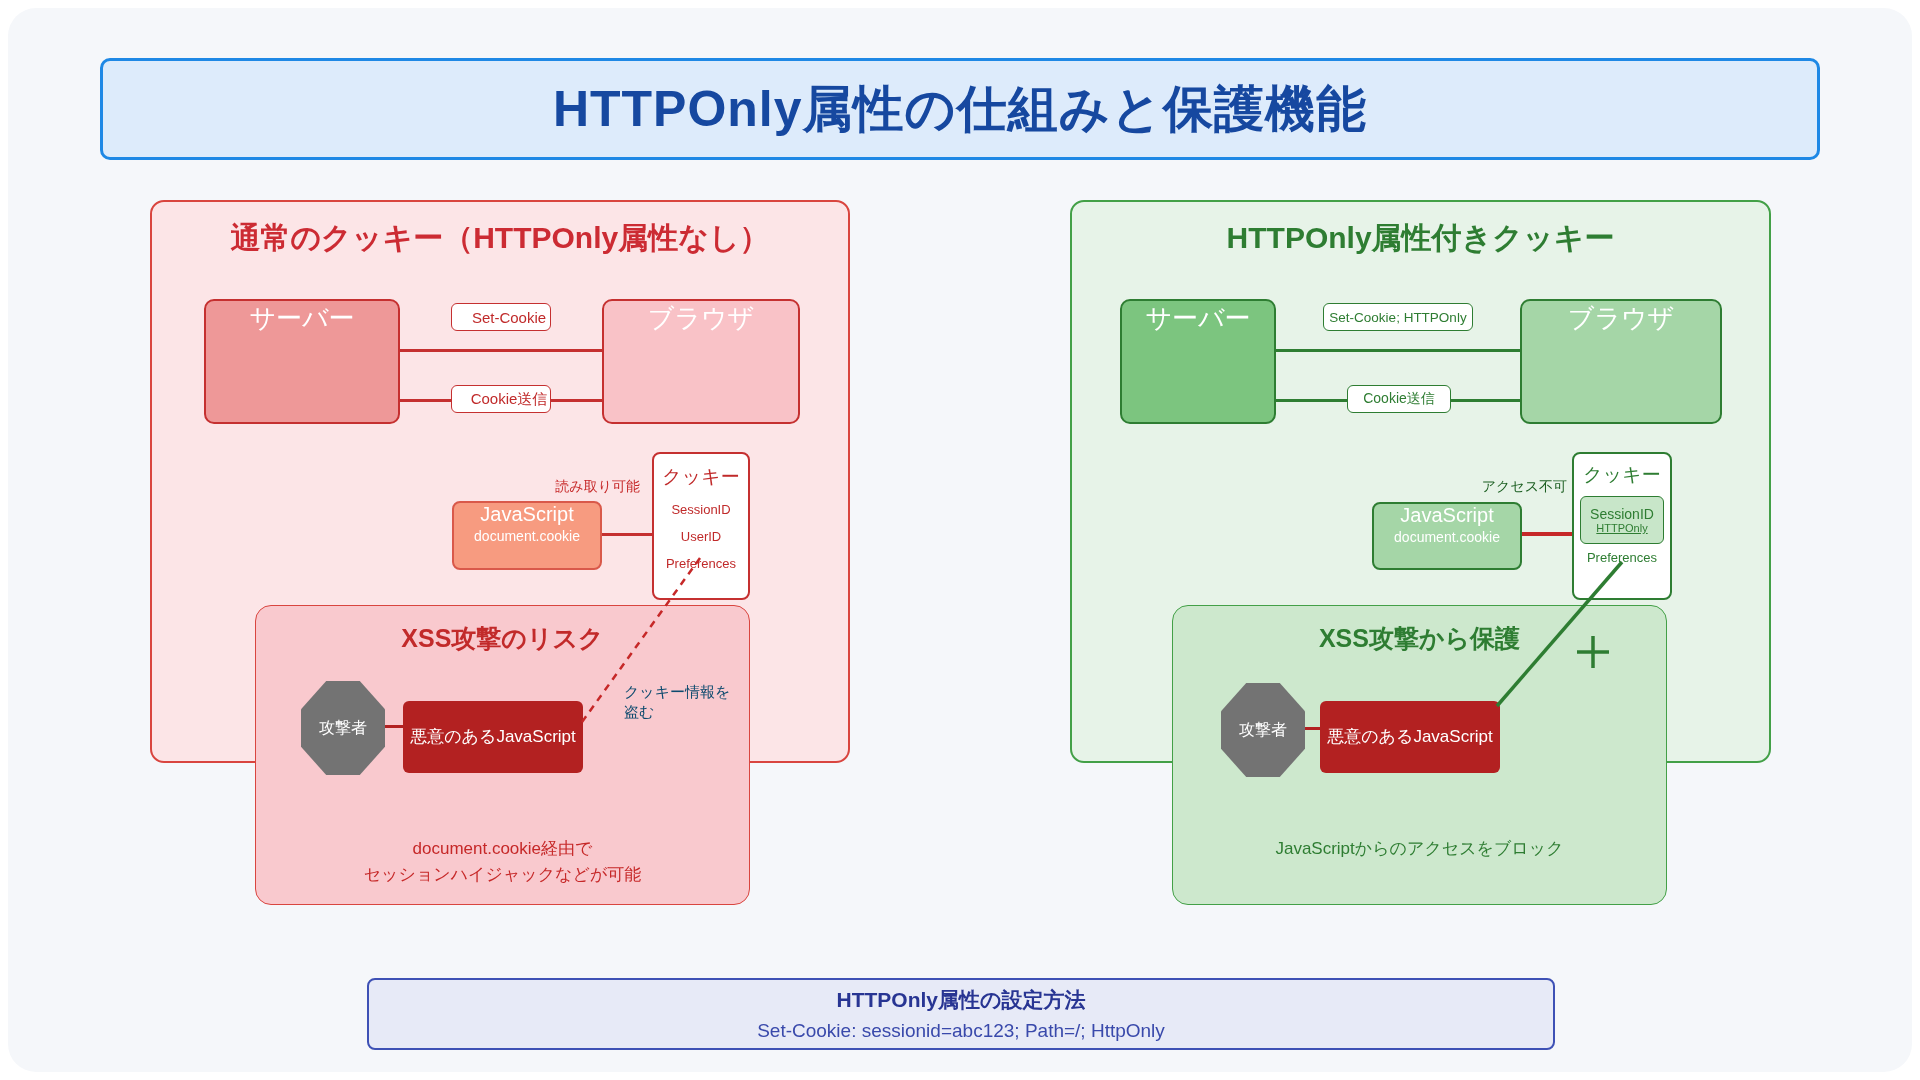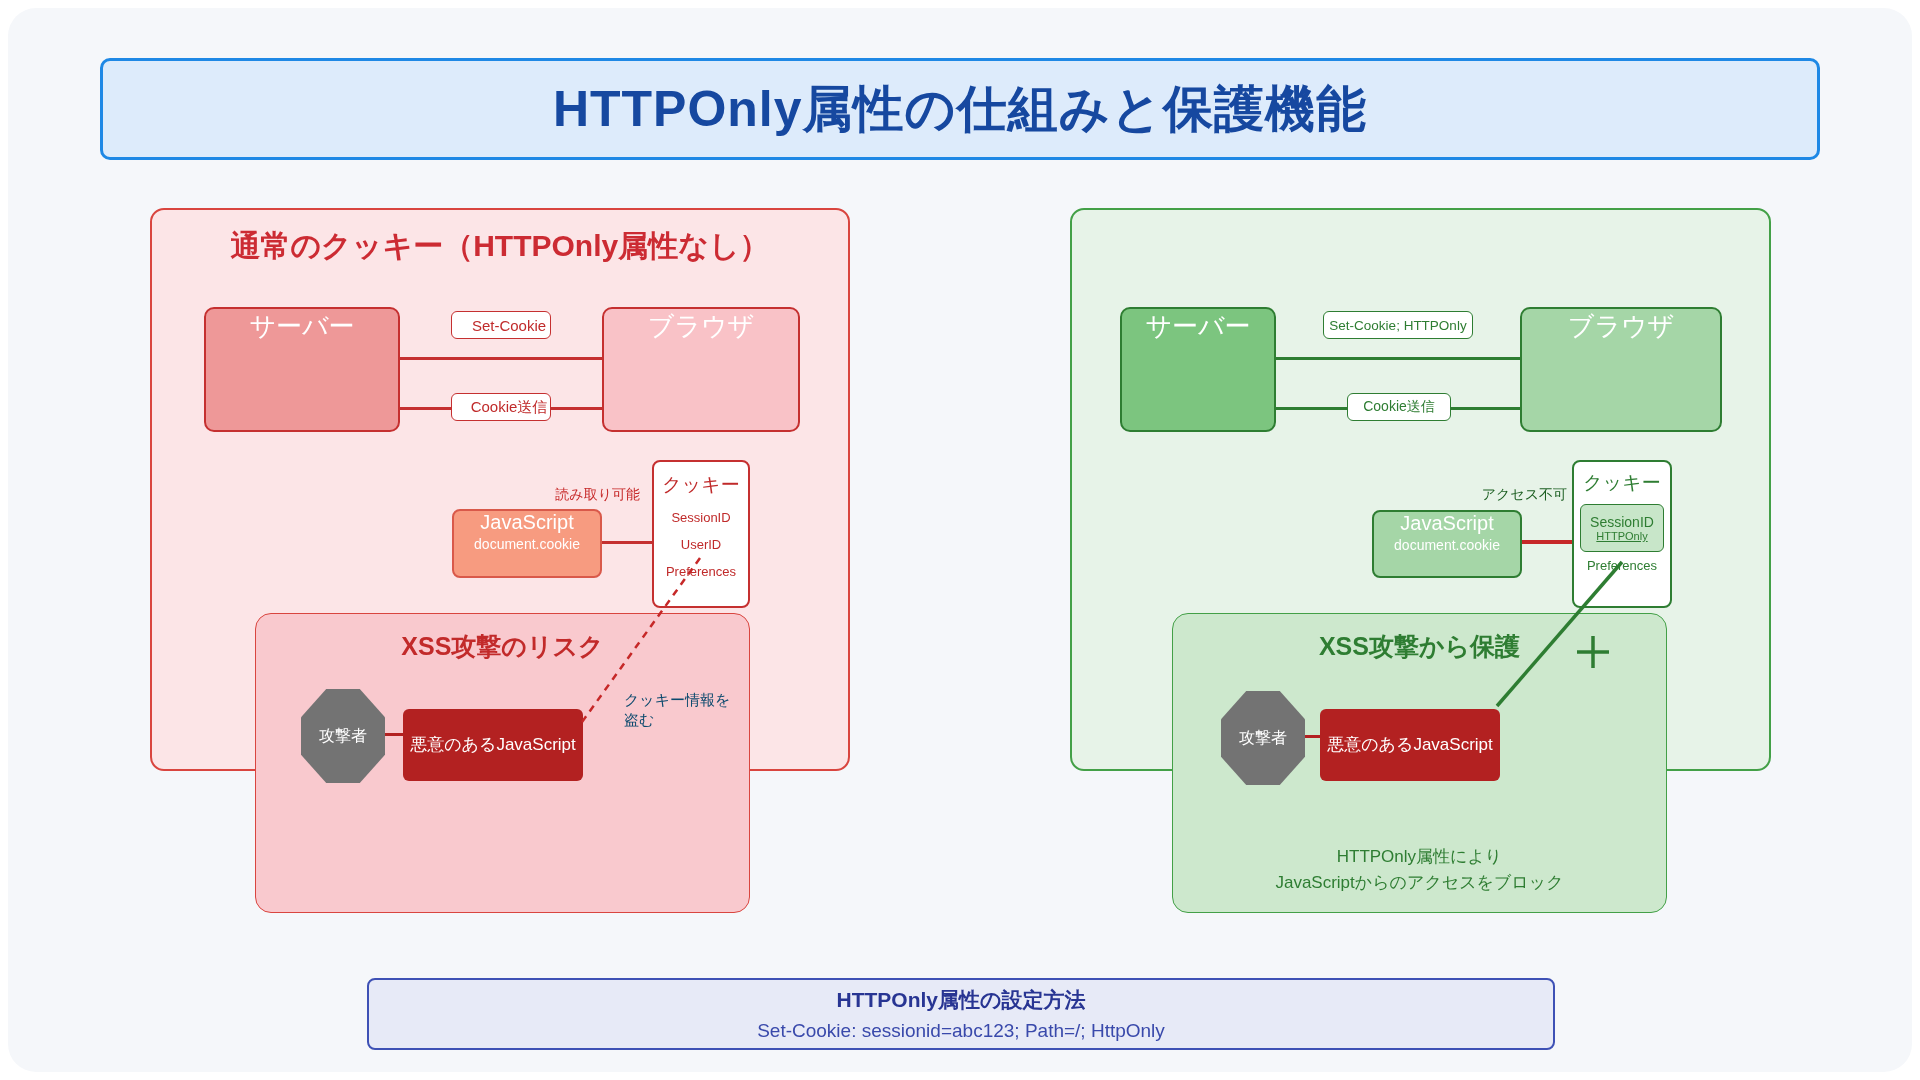--- a/index.html
+++ b/index.html
@@ -7,21 +7,21 @@
   .stage{position:relative;width:1920px;height:1080px;background:#ffffff;overflow:hidden;}
   .bg-panel{position:absolute;left:8px;top:8px;right:8px;bottom:8px;background:#f5f7fa;border-radius:28px;}
 
   
   .title-box{position:absolute;left:100px;top:58px;width:1720px;height:102px;
     background:#ddebfb;border:3px solid #1e88e5;border-radius:10px;
     display:flex;align-items:center;justify-content:center;box-sizing:border-box;}
   .title-box .t{font-size:50px;font-weight:bold;color:#1648a0;letter-spacing:1px;}
 
   
-  .panel{position:absolute;top:200px;width:700px;height:563px;border-radius:14px;box-sizing:border-box;margin-top:8px;}
+  .panel{position:absolute;top:200px;width:700px;height:563px;border-radius:14px;box-sizing:border-box;}
   .panel-title{position:absolute;top:16px;left:0;width:100%;text-align:center;font-size:30px;font-weight:bold;}
 
   .node{position:absolute;box-sizing:border-box;display:flex;align-items:center;justify-content:flex-start;
     flex-direction:column;border-radius:10px;}
   .node .big{font-size:26px;color:#ffffff;}
   .hline{position:absolute;height:3px;}
   .edge-label{position:absolute;box-sizing:border-box;background:#ffffff;border-radius:6px;
     display:flex;align-items:center;justify-content:center;font-size:15px;}
 
   
@@ -139,24 +139,29 @@
       </div>
       <div class="oct-line" style="left:129px;top:119px;background:#b32121;"></div>
       <div class="malicious" style="left:147px;top:95px;">
         <span>悪意のある</span>
         <span>JavaScript</span>
       </div>
       <div class="steal-label">
         <div>クッキー情報を</div>
         <div>盗む</div>
       </div>
+      <div class="xss-note">
+        <div>document.cookie経由で</div>
+        <div>セッションハイジャックなどが可能</div>
+      </div>
     </div>
   </div>
 
   <div class="panel right-panel">
+    <div class="panel-title">HTTPOnly属性付きクッキー</div>
 
     <div class="node rp-server">
       <span class="big">サーバー</span>
     </div>
     <div class="node rp-browser">
       <span class="big">ブラウザ</span>
     </div>
 
     <div class="hline rp-line" style="top:147px;"></div>
     <div class="hline rp-line" style="top:197px;"></div>
@@ -184,21 +189,20 @@
       <div class="xss-title">XSS攻撃から保護</div>
       <div class="octagon" style="left:48px;top:77px;">
         <span>攻撃者</span>
       </div>
       <div class="oct-line" style="left:132px;top:121px;background:#b32121;"></div>
       <div class="malicious" style="left:147px;top:95px;">
         <span>悪意のある</span>
         <span>JavaScript</span>
       </div>
       <div class="xss-note">
-        <div>HTTPOnly属性により</div>
         <div>JavaScriptからのアクセスをブロック</div>
       </div>
     </div>
   </div>
 
   <div class="footer-box">
     <div class="footer-title">HTTPOnly属性の設定方法</div>
     <div class="footer-code">Set-Cookie: sessionid=abc123; Path=/; HttpOnly</div>
   </div>
 

